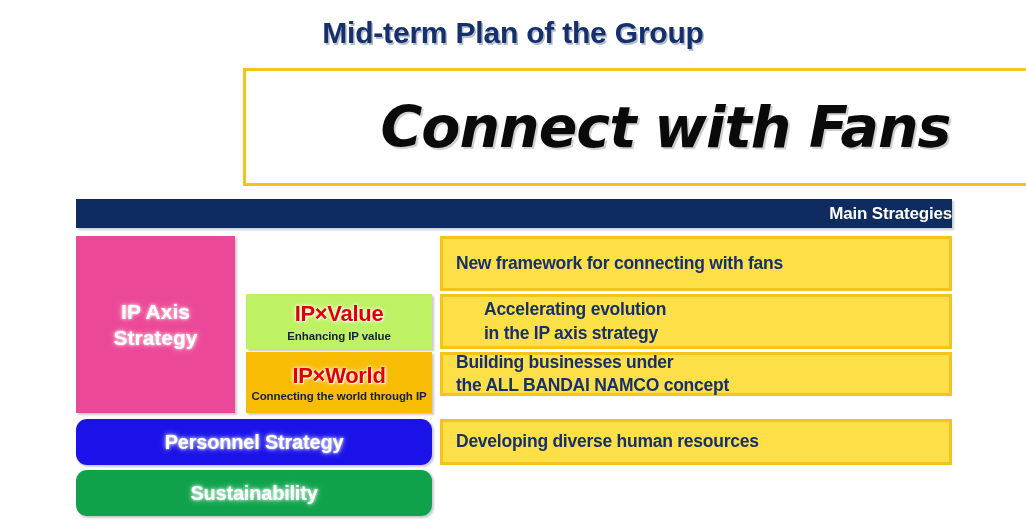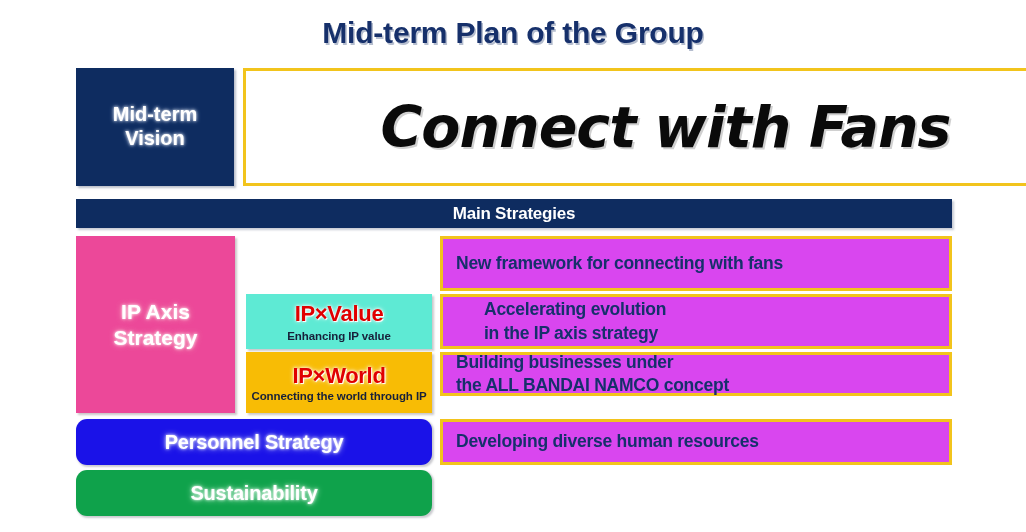--- a/index.html
+++ b/index.html
@@ -88,21 +88,21 @@
   
   .main-bar {
     position: absolute;
     left: 76px;
     top: 199px;
     width: 876px;
     height: 29px;
     background: #0e2c60;
     display: flex;
     align-items: center;
-    justify-content: center;
+    justify-content: flex-end;
     box-shadow: 1.5px 1.5px 2px rgba(130,140,160,0.45);
   }
   .main-bar span {
     color: #ffffff;
     font-size: 17px;
     font-weight: bold;
     letter-spacing: -0.2px;
   }
 
   
@@ -154,31 +154,31 @@
   }
   .pillar .p-sub {
     font-size: 11.5px;
     font-weight: bold;
     color: #17203a;
     margin-top: 1px;
     letter-spacing: -0.1px;
   }
 
   #pillar-fan   { top: 236px; height: 55px; background: #fa3a93; }
-  #pillar-value { top: 294px; height: 55px; background: #5eead4; }
+  #pillar-value { top: 294px; height: 55px; background: #bef264; }
   #pillar-world { top: 352px; height: 61px; background: #f8bc05; }
 
   #pillar-value .p-sub { margin-top: 3px; }
 
   
   .desc {
     position: absolute;
     left: 440px;
     width: 512px;
-    background: #d946ef;
+    background: #fde047;
     border: 3px solid #f2c41c;
     box-sizing: border-box;
     display: flex;
     align-items: center;
     padding-left: 13px;
   }
   .desc span {
     color: #16306b;
     font-size: 17.5px;
     font-weight: bold;
@@ -222,24 +222,20 @@
       0 0 6px rgba(210,255,225,0.85);
   }
 </style>
 </head>
 <body>
 
 <div id="slide">
 
   <div class="slide-title">Mid-term Plan of the Group</div>
 
-  <div class="vision-label">
-    <span>Mid-term
-Vision</span>
-  </div>
 
   <div class="vision-box">
     <span>Connect with Fans</span>
   </div>
 
   <div class="main-bar">
     <span>Main Strategies</span>
   </div>
 
   <div class="ip-axis">

